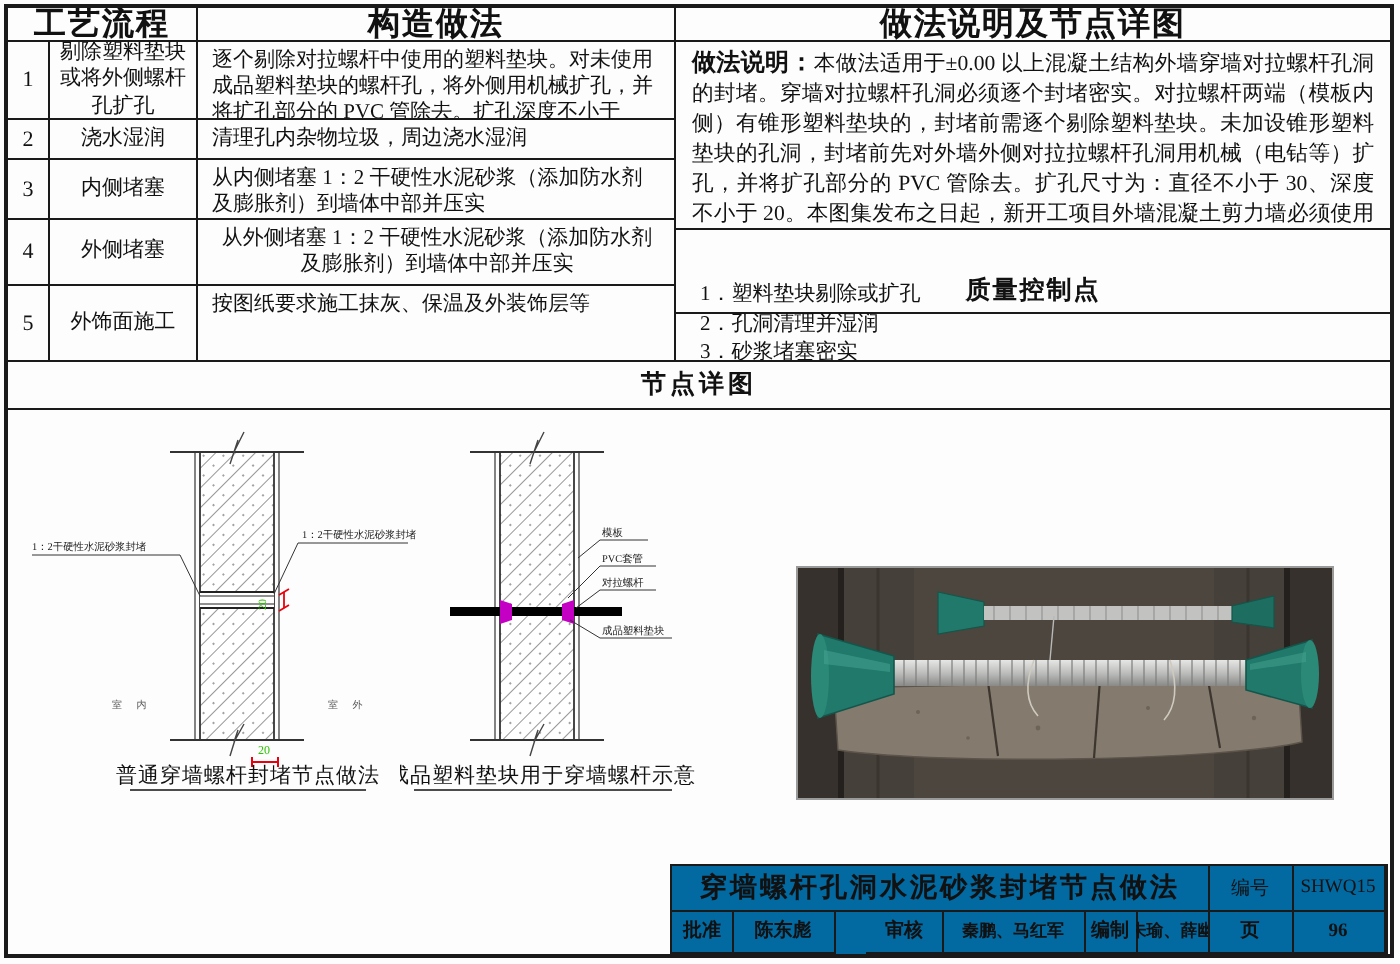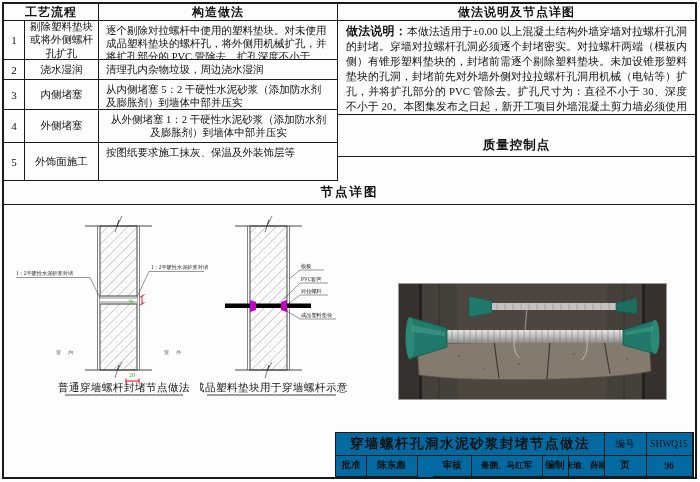--- a/index.html
+++ b/index.html
@@ -2,21 +2,21 @@
 <html><head>
 <meta charset="utf-8">
 <style>
   html,body{margin:0;padding:0;background:#e8e8e8;}
   .page{position:relative;width:700px;height:482px;background:#fdfdfd;font-family:"Liberation Serif","DejaVu Serif",serif;color:#111;overflow:hidden;}
   .sheet{position:absolute;left:2px;top:2px;width:695px;height:477px;border:2px solid #1a1a1a;box-sizing:border-box;}
   .cell{position:absolute;box-sizing:border-box;border-right:1px solid #1a1a1a;border-bottom:1px solid #1a1a1a;overflow:hidden;}
   .no-r{border-right:none;}
   .no-b{border-bottom:none;font-weight:bold;}
   .cen{display:flex;align-items:center;justify-content:center;text-align:center;}
-  .hdr{font-weight:bold;font-size:12px;letter-spacing:1px;font-family:Liberation Serif, serif;}
+  .hdr{font-weight:bold;font-size:16px;letter-spacing:1px;font-family:Liberation Serif, serif;}
   .num{font-size:11px;}
   .stepname{font-size:10.5px;line-height:1.3;padding:1px 3px;}
   .method{font-size:10.5px;line-height:13px;padding:3px 6px 2px 7px;display:block;text-align:left;}
   .notes{font-size:10.8px;line-height:15px;padding:3px 8px 0 8px;text-align:justify;display:block;}
   .notes b{font-size:12px;}
   .qchead{font-weight:bold;font-size:12.5px;letter-spacing:1px;}
   .qclist{padding:4px 0 0 12px;display:block;}
   .qclist div{font-size:10.5px;line-height:14.5px;}
   .banner{font-weight:bold;font-size:12.5px;letter-spacing:2px;}
   .detail{position:absolute;left:0;top:201px;width:691px;height:272px;}
@@ -42,34 +42,39 @@
     <div class="cell cen num" style="left:0;top:17px;width:21px;height:39px;">1</div>
     <div class="cell cen stepname" style="left:21px;top:17px;width:74px;height:39px;">剔除塑料垫块或将外侧螺杆孔扩孔</div>
     <div class="cell method" style="left:95px;top:17px;width:239px;height:39px;">逐个剔除对拉螺杆中使用的塑料垫块。对未使用成品塑料垫块的螺杆孔，将外侧用机械扩孔，并将扩孔部分的 PVC 管除去。扩孔深度不小于 20、直径不小于 30</div>
 
     <div class="cell cen num" style="left:0;top:56px;width:21px;height:20px;">2</div>
     <div class="cell cen stepname" style="left:21px;top:56px;width:74px;height:20px;text-align:center;">浇水湿润</div>
     <div class="cell method" style="left:95px;top:56px;width:239px;height:20px;">清理孔内杂物垃圾，周边浇水湿润</div>
 
     <div class="cell cen num" style="left:0;top:76px;width:21px;height:30px;">3</div>
     <div class="cell cen stepname" style="left:21px;top:76px;width:74px;height:30px;">内侧堵塞</div>
-    <div class="cell method" style="left:95px;top:76px;width:239px;height:30px;">从内侧堵塞 5：2 干硬性水泥砂浆（添加防水剂及膨胀剂）到墙体中部并压实</div>
+    <div class="cell method" style="left:95px;top:76px;width:239px;height:30px;">从内侧堵塞 1：2 干硬性水泥砂浆（添加防水剂及膨胀剂）到墙体中部并压实</div>
 
     <div class="cell cen num" style="left:0;top:106px;width:21px;height:33px;">4</div>
     <div class="cell cen stepname" style="left:21px;top:106px;width:74px;height:33px;">外侧堵塞</div>
     <div class="cell method" style="left:95px;top:106px;width:239px;height:33px;text-align:center;">从外侧堵塞 1：2 干硬性水泥砂浆（添加防水剂及膨胀剂）到墙体中部并压实</div>
 
     <div class="cell cen num" style="left:0;top:139px;width:21px;height:38px;">5</div>
     <div class="cell cen stepname" style="left:21px;top:139px;width:74px;height:38px;">外饰面施工</div>
     <div class="cell method" style="left:95px;top:139px;width:239px;height:38px;">按图纸要求施工抹灰、保温及外装饰层等</div>
 
     <div class="cell notes no-r" style="left:334px;top:17px;width:357px;height:94px;">
       <b>做法说明：</b><span>本做法适用于±0.00 以上混凝土结构外墙穿墙对拉螺杆孔洞的封堵。穿墙对拉螺杆孔洞必须逐个封堵密实。对拉螺杆两端（模板内侧）有锥形塑料垫块的，封堵前需逐个剔除塑料垫块。未加设锥形塑料垫块的孔洞，封堵前先对外墙外侧对拉拉螺杆孔洞用机械（电钻等）扩孔，并将扩孔部分的 PVC 管除去。扩孔尺寸为：直径不小于 30、深度不小于 20。本图集发布之日起，新开工项目外墙混凝土剪力墙必须使用三段水式对拉螺杆，不再使用传统对拉螺杆。</span>
     </div>
     <div class="cell cen qchead no-r" style="left:334px;top:111px;width:357px;height:22px;margin-top:20px;">质量控制点</div>
+    <div class="cell qclist no-r" style="left:334px;top:133px;width:357px;height:44px;">
+      <div>1．塑料垫块剔除或扩孔</div>
+      <div>2．孔洞清理并湿润</div>
+      <div>3．砂浆堵塞密实</div>
+    </div>
 
     <div class="cell cen banner no-r" style="left:0;top:177px;width:691px;height:24px;">节点详图</div>
 
     <div class="detail">
 
       <svg class="dsvg" style="left:8px;top:8px;" width="220" height="190" viewBox="0 0 220 190">
         <defs>
           <pattern id="h1" width="7" height="7" patternUnits="userSpaceOnUse" patternTransform="rotate(45)">
             <rect width="7" height="7" fill="#ffffff"></rect>
             <line x1="0" y1="0" x2="0" y2="7" stroke="#6a6a6a" stroke-width="0.7"></line>

